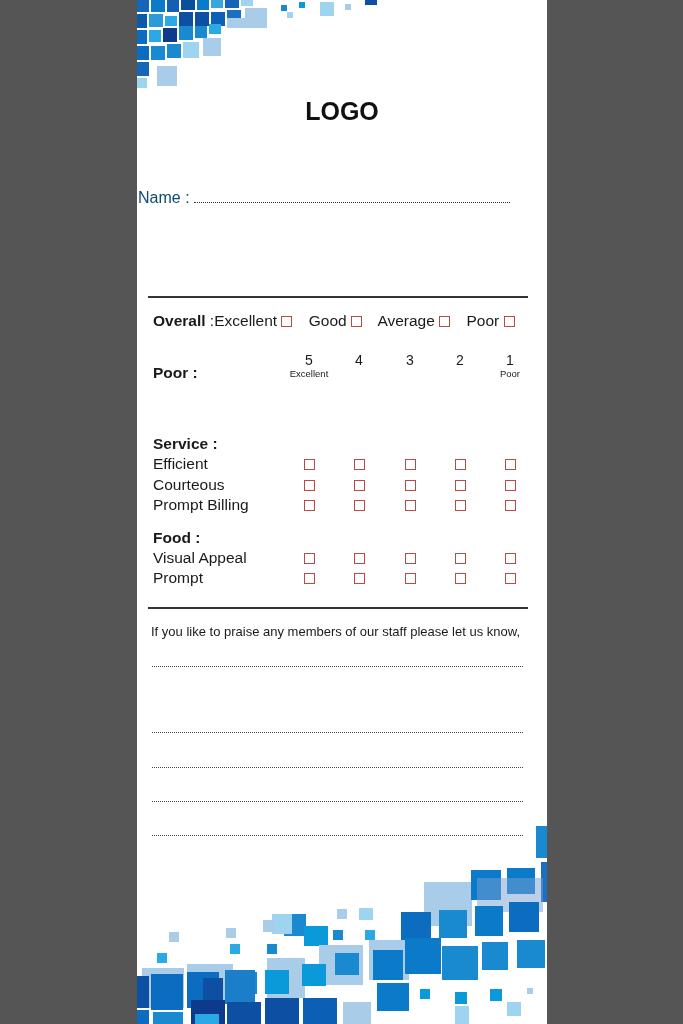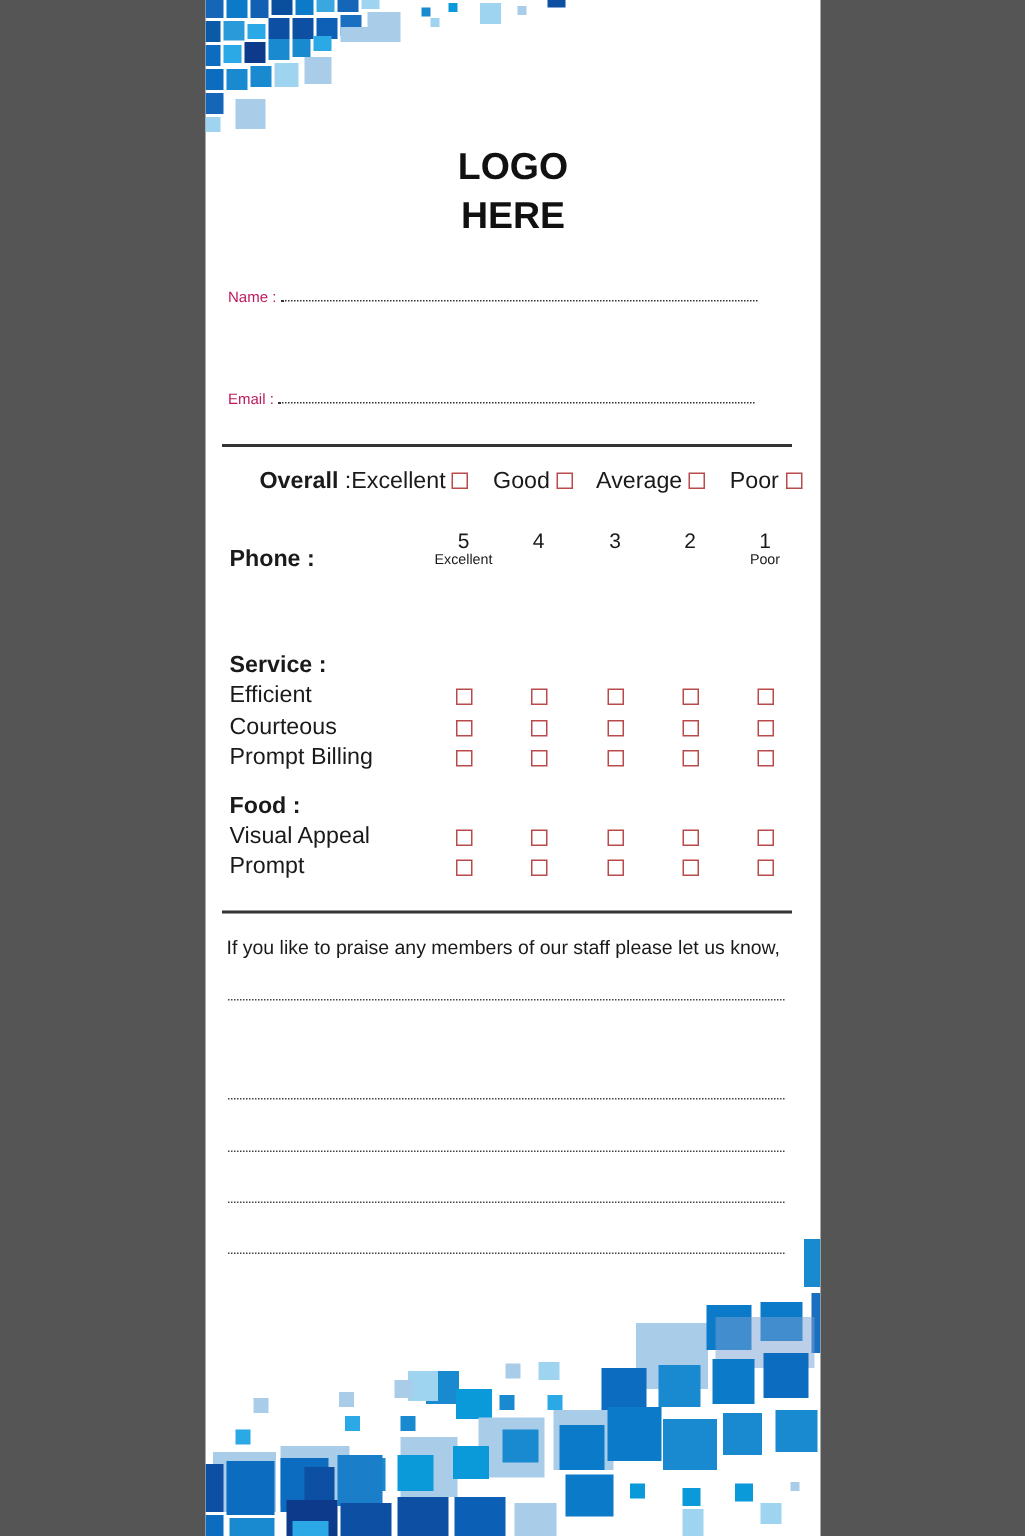--- a/index.html
+++ b/index.html
@@ -1,24 +1,24 @@
 <!DOCTYPE html>
 <html><head>
 <meta charset="utf-8">
 <style>
   html, body { margin:0; padding:0; }
   body { width:683px; height:1024px; background:#555555; position:relative; overflow:hidden;
          font-family:"Liberation Sans", "DejaVu Sans", sans-serif; color:#1a1a1a; }
   .card { position:absolute; left:137px; top:0; width:410px; height:1024px; background:#ffffff; overflow:hidden; }
   .sq { position:absolute; }
   .logo { position:absolute; left:0; width:410px; text-align:center; font-weight:bold; font-size:25px; line-height:33px; color:#111; }
-  .field { position:absolute; left:15px; width:372px; font-size:10px; color:#be185d; white-space:nowrap; overflow:hidden; }
+  .field { position:absolute; left:1px; width:372px; font-size:16px; color:#0c4a6e; white-space:nowrap; overflow:hidden; }
   .dots { display:inline-block; border-bottom:1.5px dotted #333; height:11px; vertical-align:baseline; }
   .hr { position:absolute; left:11px; width:380px; height:2px; background:#333; }
-  .overall { position:absolute; left:16px; top:312px; font-size:15.5px; white-space:nowrap;margin-left:20px; }
+  .overall { position:absolute; left:16px; top:312px; font-size:15.5px; white-space:nowrap; }
   .overall b { font-weight:bold; }
   .cb { display:inline-block; width:9px; height:9px; border:1.6px solid #b94a4a; vertical-align:middle; box-sizing:content-box; }
   .opt { margin-right:12px; }
   .colhdr { position:absolute; top:352px; width:50px; text-align:center; font-size:14px; }
   .colhdr small { display:block; font-size:9.5px; line-height:9px; margin-top:1px; }
   .section { position:absolute; left:16px; font-weight:bold; font-size:15.5px; }
   .row { position:absolute; left:16px; width:380px; height:20px; font-size:15.5px; }
   .row .lbl { position:absolute; left:0; top:0; }
   .row .cb { position:absolute; top:4px; }
   .praise { position:absolute; left:14px; top:624px; font-size:13px; white-space:nowrap; }
@@ -64,28 +64,23 @@
     <div class="sq" style="left:0;top:78px;width:10px;height:10px;background:#9fd4f0"></div>
     <div class="sq" style="left:144px;top:5px;width:6px;height:6px;background:#1a8ad0"></div>
     <div class="sq" style="left:150px;top:12px;width:6px;height:6px;background:#9fd4f0"></div>
     <div class="sq" style="left:162px;top:2px;width:6px;height:6px;background:#0b9ad9"></div>
     <div class="sq" style="left:183px;top:2px;width:14px;height:14px;background:#9fd4f0"></div>
     <div class="sq" style="left:208px;top:4px;width:6px;height:6px;background:#a9cce8"></div>
     <div class="sq" style="left:228px;top:0;width:12px;height:5px;background:#0d4fa3"></div>
   </div>
 
   <div class="logo" style="top:95px">LOGO</div>
-  <div class="logo" style="top:128px">HERE</div>
 
   <div class="field" style="top:189px">
     <span>Name :</span>
-    <span class="dots" style="width:318px"></span>
-  </div>
-  <div class="field" style="top:257px">
-    <span>Email :</span>
     <span class="dots" style="width:318px"></span>
   </div>
 
   <div class="hr" style="top:296px"></div>
 
   <div class="overall">
     <b>Overall</b><span> :</span><span>Excellent</span>
     <span class="cb opt"></span>
     <span>Good</span>
     <span class="cb opt"></span>
@@ -106,21 +101,21 @@
     <span>3</span>
   </div>
   <div class="colhdr" style="left:298px">
     <span>2</span>
   </div>
   <div class="colhdr" style="left:348px">
     <span>1</span>
     <small>Poor</small>
   </div>
 
-  <div class="section" style="top:364px">Phone :</div>
+  <div class="section" style="top:364px">Poor :</div>
 
   <div class="section" style="top:435px">Service :</div>
   <div class="row" style="top:455px">
     <span class="lbl">Efficient</span>
     <span class="cb" style="left:151px"></span>
     <span class="cb" style="left:201px"></span>
     <span class="cb" style="left:252px"></span>
     <span class="cb" style="left:302px"></span>
     <span class="cb" style="left:352px"></span>
   </div>

